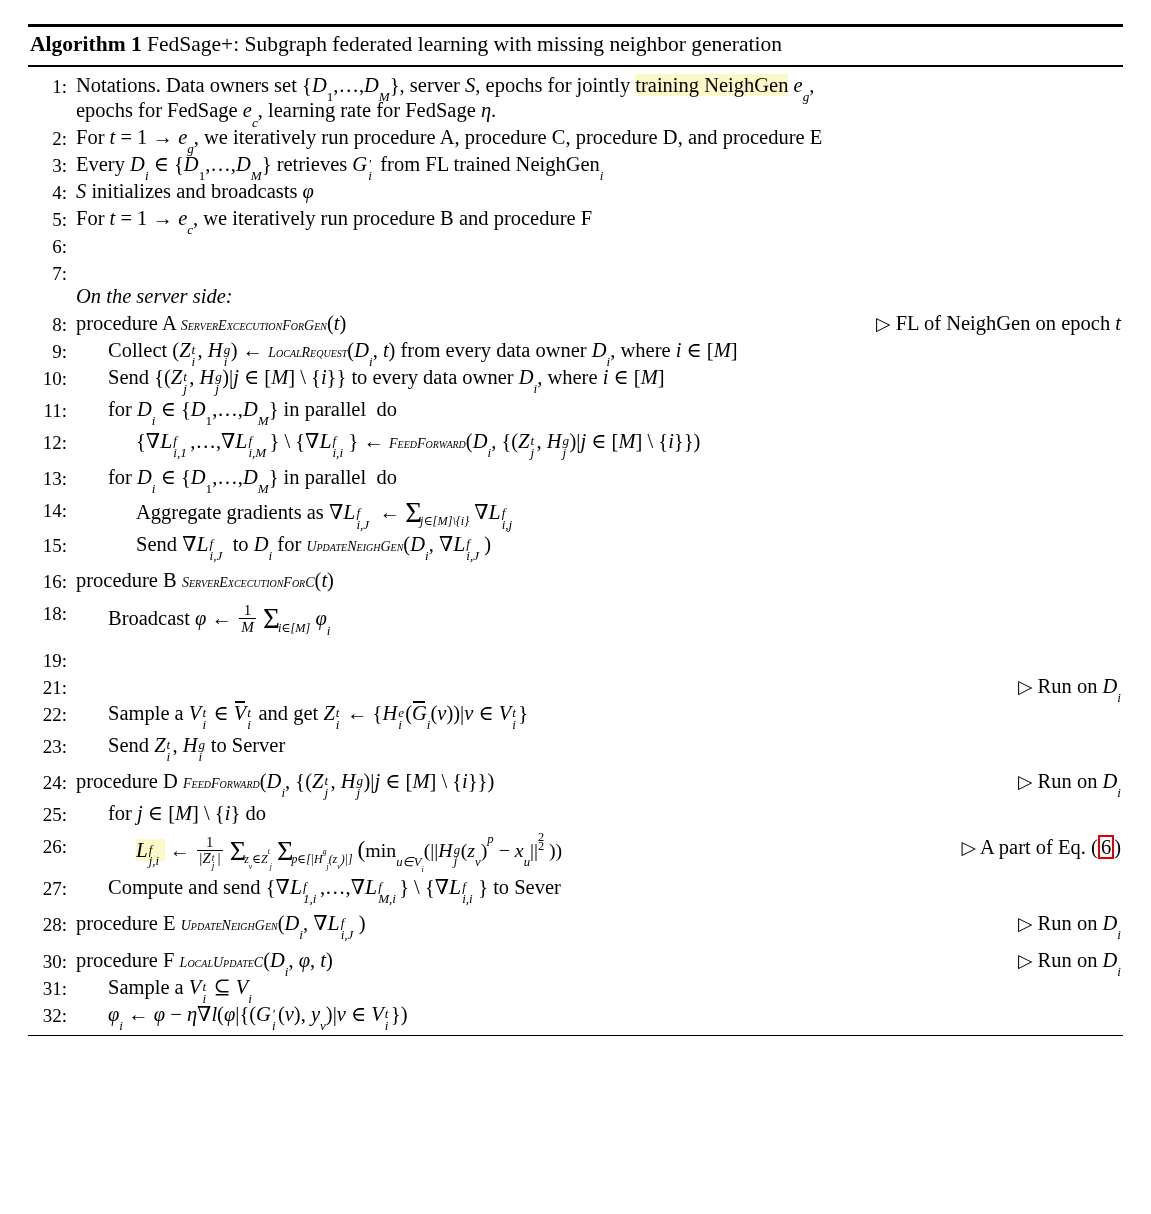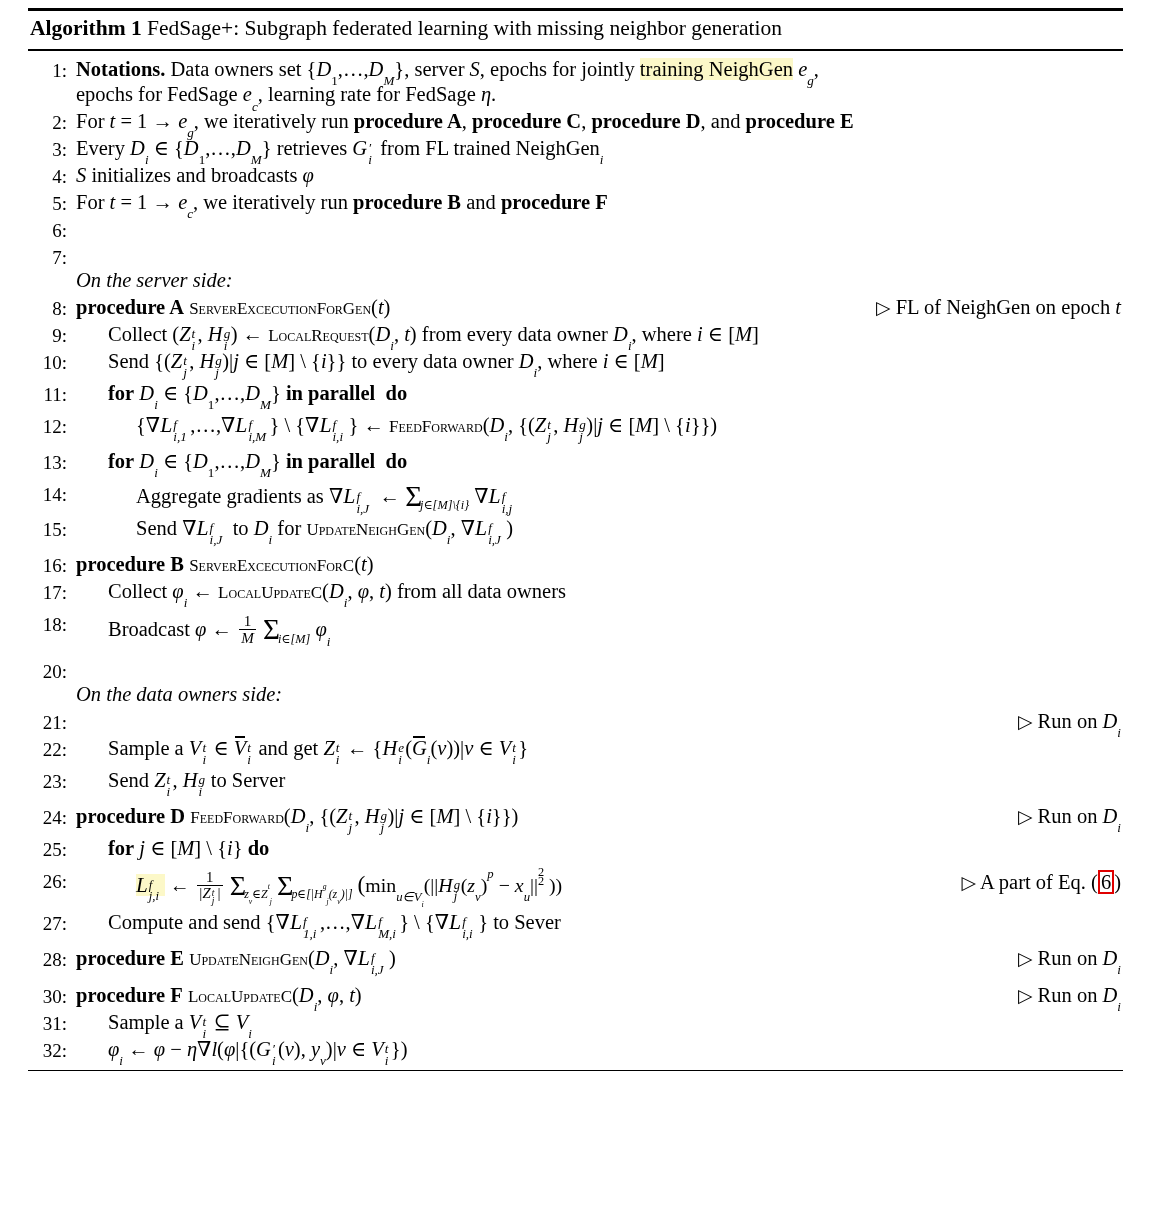--- a/index.html
+++ b/index.html
@@ -11,21 +11,21 @@
     width: 1151px;
     height: 1214px;
     font-family: "Liberation Serif", "DejaVu Serif", serif;
     color: #000000;
     overflow: hidden;
   }
 
   #algo-box {
     position: absolute;
     left: 28px;
-    top: 8px;
+    top: 24px;
     width: 1095px;
   }
 
   .rule-thick {
     height: 3px;
     background: #000;
     width: 100%;
   }
   .rule-medium {
     height: 2px;
@@ -73,25 +73,26 @@
     min-height: 26px;
     padding-top: 1px;
   }
   .body.h1 { min-height: 30px; }
 
   
   .ind0 { padding-left: 2px; }
   .ind1 { padding-left: 34px; }
   .ind2 { padding-left: 62px; }
 
-  .b { font-weight: bold; }
+  .b { font-weight: normal; }
   .it { font-style: italic; margin-top: 24px; }
   .sc {
     font-variant: small-caps;
-    font-size: 17px;
+    font-size: 14px;
+    font-style: italic;
   }
   .mi {
     font-family: "Liberation Serif", serif;
     font-style: italic;
   }
   .mr { font-style: normal; }
 
   
   sub, sup {
     font-size: 0.64em;
@@ -351,43 +352,37 @@
 
     <div class="gap"></div>
 
     <div class="line">
       <div class="lineno">16:</div>
       <div class="body ind0">
         <span class="nw"><span class="b">procedure B</span> <span class="sc">ServerExcecutionForC</span>(<span class="mi">t</span>)</span>
       </div>
     </div>
 
-    <div class="line">
-      <div class="lineno">17:</div>
-      <div class="body ind1">
-        <span class="nw">Collect <span class="mi">φ</span><sub class="mi">i</sub> ← <span class="sc">LocalUpdateC</span>(<span class="mi">D</span><sub class="mi">i</sub>, <span class="mi">φ</span>, <span class="mi">t</span>) from all data owners</span>
-      </div>
-    </div>
 
     <div class="gap-sm"></div>
 
     <div class="line">
       <div class="lineno">18:</div>
       <div class="body ind1">
         <span class="nw">Broadcast <span class="mi">φ</span> ← <span class="frac"><span class="num">1</span><span class="den mi">M</span></span> <span class="bigsum">Σ</span><span class="sumsub">i∈[M]</span> <span class="mi">φ</span><sub class="mi">i</sub></span>
       </div>
     </div>
 
     <div class="gap-lg"></div>
 
-
-    <div class="line">
-      <div class="lineno">20:</div>
-      <div class="body ind0 it">On the data owners side:</div>
-    </div>
+    <div class="line">
+      <div class="lineno">19:</div>
+      <div class="body ind0"></div>
+    </div>
+
 
     <div class="line">
       <div class="lineno">21:</div>
       <div class="body ind0">
         <span class="comment"><span class="tri">▷</span> Run on <span class="mi">D</span><sub class="mi">i</sub></span>
       </div>
     </div>
 
     <div class="line">
       <div class="lineno">22:</div>

